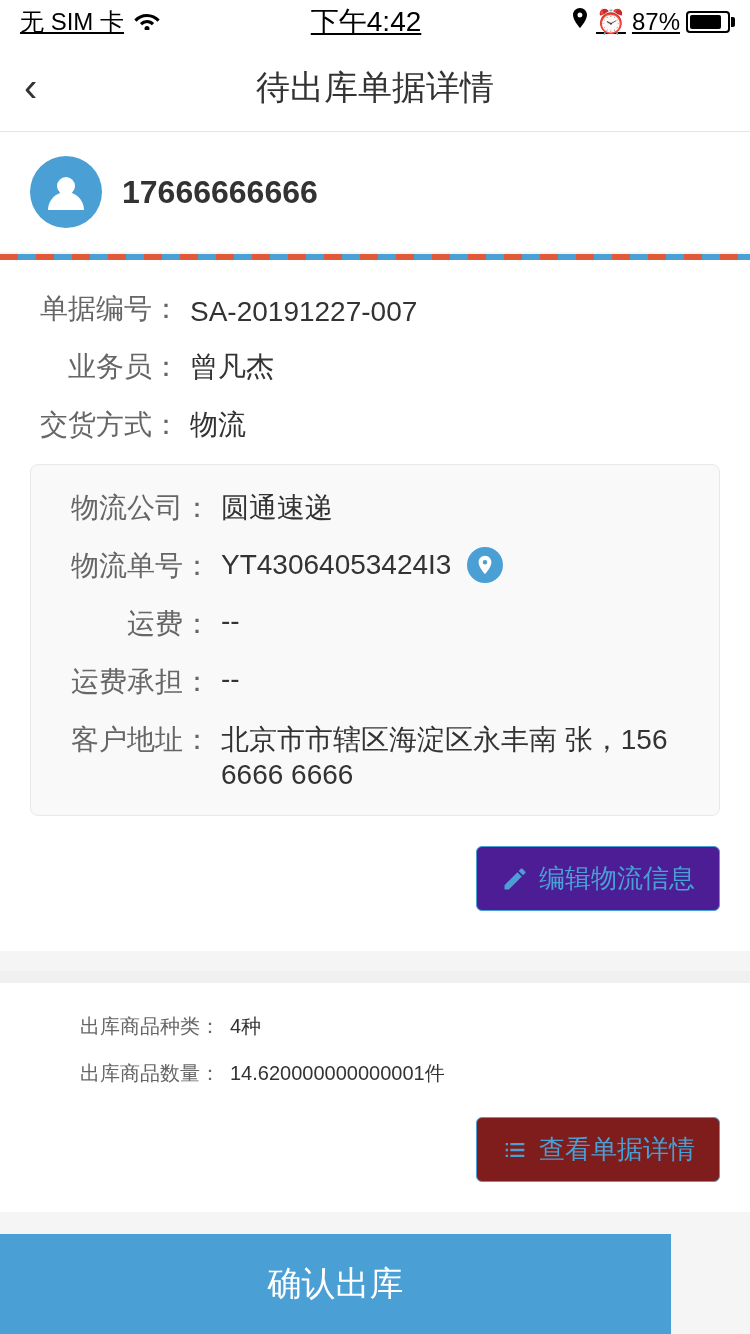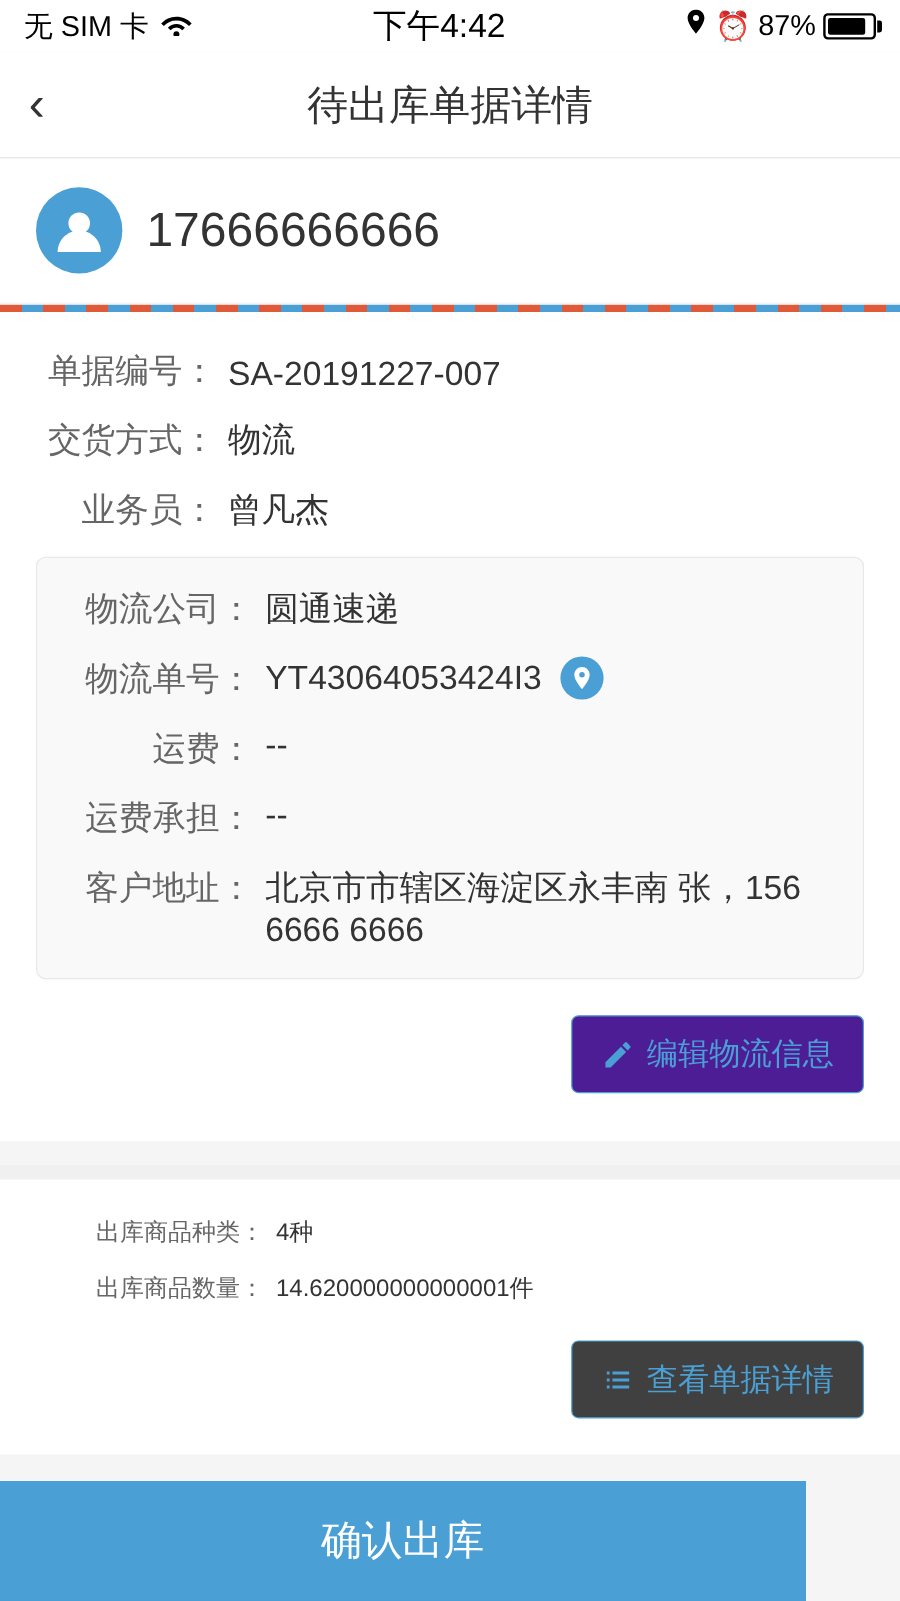--- a/index.html
+++ b/index.html
@@ -17,20 +17,21 @@
     .status-bar {
       width: 100%;
       height: 44px;
       background: #fff;
       display: flex;
       align-items: center;
       justify-content: space-between;
       padding: 0 20px;
       font-size: 24px;
       color: #000;
+      text-decoration: underline;
     }
     .status-left { display: flex; align-items: center; gap: 8px; }
     .status-center { font-size: 28px; font-weight: 500; }
     .status-right { display: flex; align-items: center; gap: 6px; font-size: 24px; }
     .battery-icon {
       width: 44px; height: 22px;
       border: 2px solid #000;
       border-radius: 4px;
       position: relative;
       display: inline-flex;
@@ -96,22 +97,22 @@
       display: flex;
       align-items: center;
       justify-content: center;
     }
     .customer-avatar svg {
       width: 44px;
       height: 44px;
       fill: #fff;
     }
     .customer-phone {
-      font-size: 40px;
-      font-weight: 400;
+      font-size: 32px;
+      font-weight: 700;
       color: #333;
     }
 
     
     .dashed-divider {
       width: 100%;
       height: 6px;
       background: repeating-linear-gradient(
         90deg,
         #e05a3a 0px, #e05a3a 18px,
@@ -250,21 +251,21 @@
     }
     .view-detail-btn {
       border: 1px solid #4a9fd4;
       border-radius: 6px;
       padding: 14px 24px;
       color: #4a9fd4;
       font-size: 26px;
       display: flex;
       align-items: center;
       gap: 10px;
-      background: #404040;
+      background: #7f1d1d;
       cursor: pointer;
     }
     .view-detail-btn svg {
       width: 28px;
       height: 28px;
       fill: #4a9fd4;
     }
 
     
     .bottom-bar {
@@ -334,26 +335,26 @@
   </div>
 
   <div class="dashed-divider"></div>
 
   <div class="info-section">
     <div class="info-row">
       <span class="info-label">单据编号：</span>
       <span class="info-value">SA-20191227-007</span>
     </div>
     <div class="info-row">
+      <span class="info-label">业务员：</span>
+      <span class="info-value">曾凡杰</span>
+    </div>
+    <div class="info-row">
       <span class="info-label">交货方式：</span>
       <span class="info-value">物流</span>
-    </div>
-    <div class="info-row">
-      <span class="info-label">业务员：</span>
-      <span class="info-value">曾凡杰</span>
     </div>
 
     <div class="logistics-card">
       <div class="logistics-row">
         <span class="logistics-label">物流公司：</span>
         <span class="logistics-value">圆通速递</span>
       </div>
       <div class="logistics-row">
         <span class="logistics-label">物流单号：</span>
         <span class="logistics-value">

